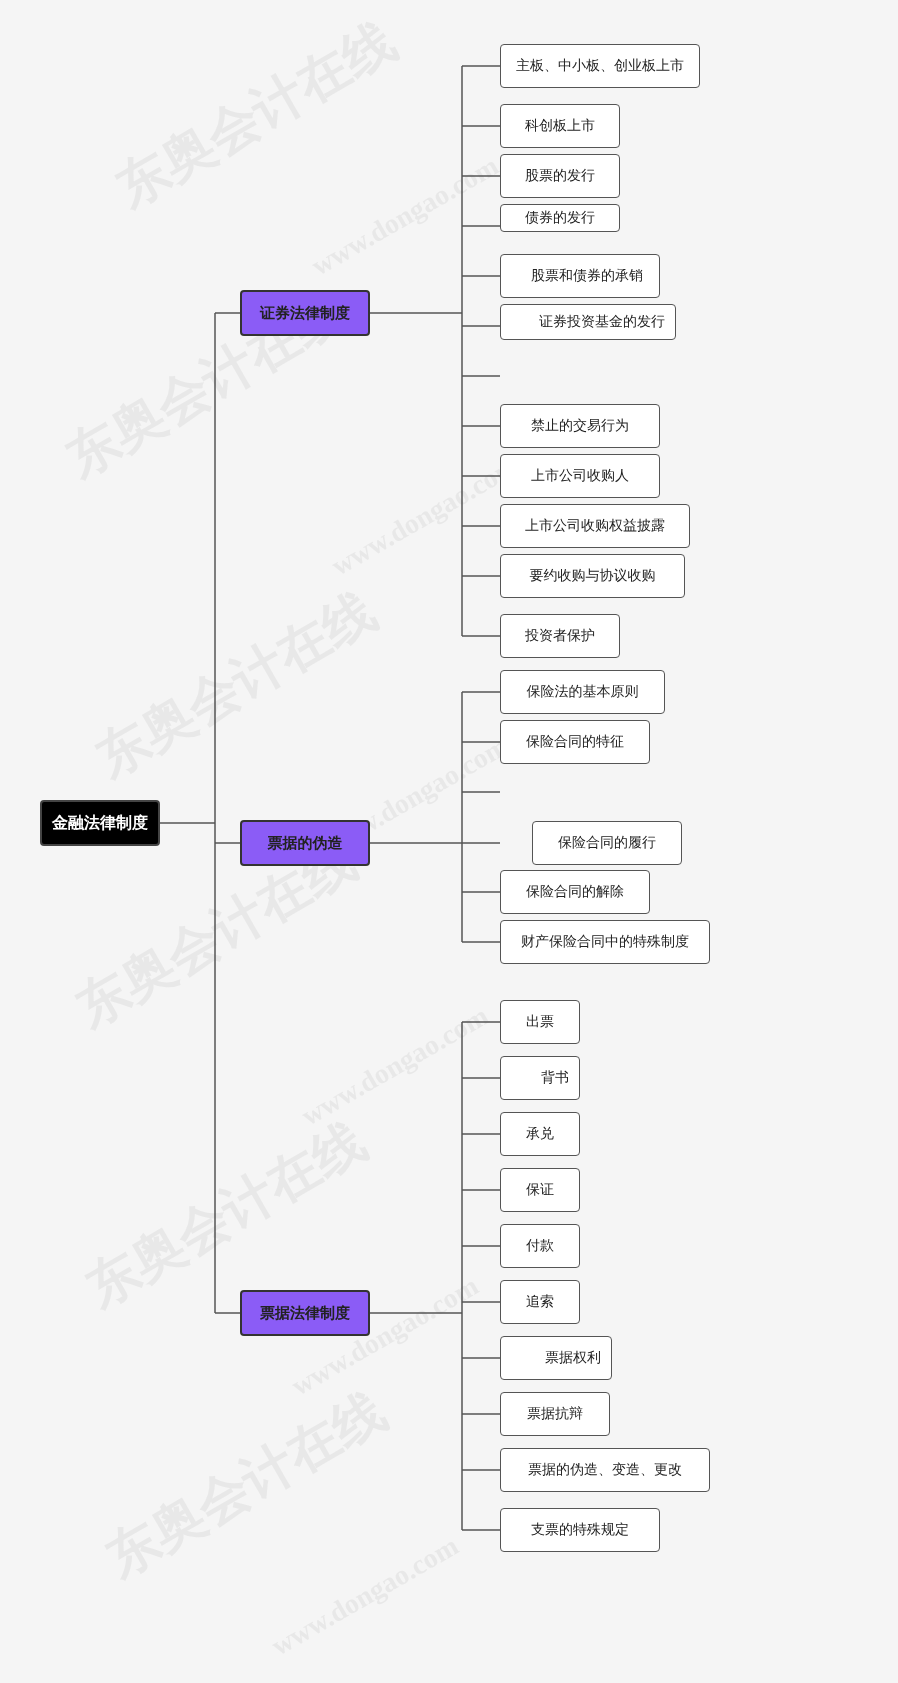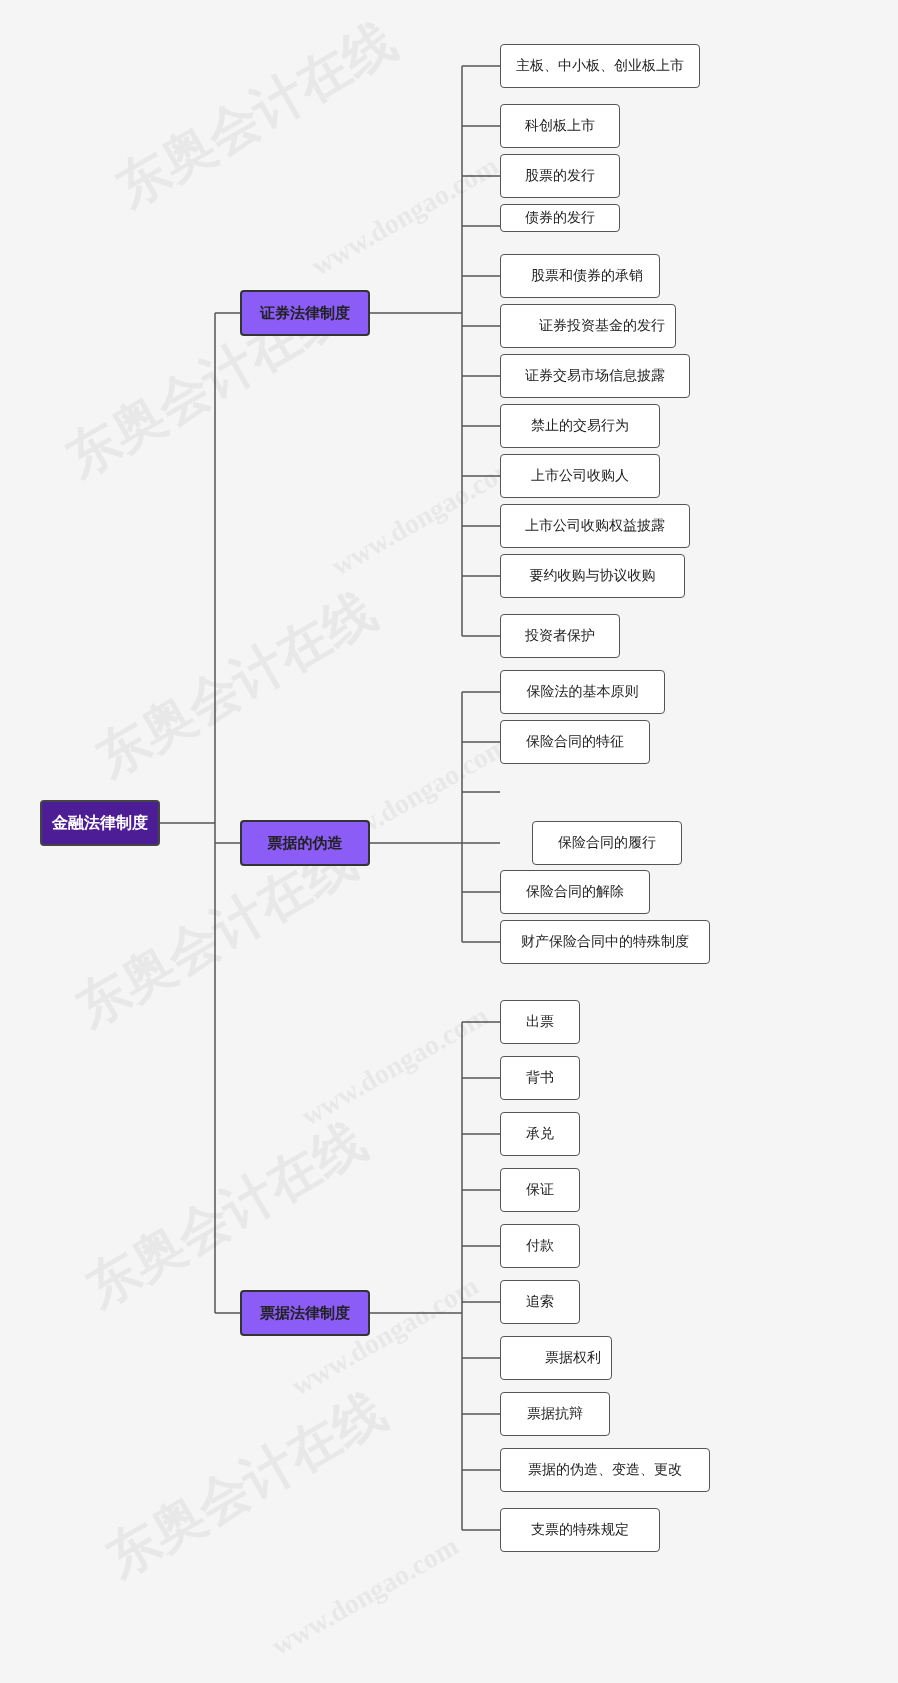--- a/index.html
+++ b/index.html
@@ -46,21 +46,21 @@
       align-items: center;
       justify-content: center;
       font-size: 15px;
       font-weight: normal;
       color: #222;
       white-space: nowrap;
       padding: 4px 10px;
     }
 
     .node-root {
-      background: #4c1d95;
+      background: #000000;
       color: #fff;
       border-radius: 4px;
       border: 2px solid #444;
       font-size: 16px;
       font-weight: bold;
     }
 
     .node-mid {
       border: 2px solid #333;
       border-radius: 4px;
@@ -182,25 +182,22 @@
     </div>
   <div class="node-box node-leaf" style="left:500px; top:154px; min-width:120px; height:44px;">
       <span>股票的发行</span>
     </div>
   <div class="node-box node-leaf" style="left:500px; top:204px; min-width:120px; height:28px;">
       <span>债券的发行</span>
     </div>
   <div class="node-box node-leaf" style="left:500px; top:254px; min-width:160px; height:44px;padding-left:24px;">
       <span>股票和债券的承销</span>
     </div>
-  <div class="node-box node-leaf" style="left:500px; top:304px; min-width:170px; height:44px;padding-left:38px;">
+  <div class="node-box node-leaf" style="left:500px; top:304px; min-width:170px; height:36px;padding-left:38px;">
       <span>证券投资基金的发行</span>
-    </div>
-  <div class="node-box node-leaf" style="left:500px; top:354px; min-width:190px; height:44px;">
-      <span>证券交易市场信息披露</span>
     </div>
   <div class="node-box node-leaf" style="left:500px; top:404px; min-width:160px; height:44px;">
       <span>禁止的交易行为</span>
     </div>
   <div class="node-box node-leaf" style="left:500px; top:454px; min-width:160px; height:44px;">
       <span>上市公司收购人</span>
     </div>
   <div class="node-box node-leaf" style="left:500px; top:504px; min-width:190px; height:44px;">
       <span>上市公司收购权益披露</span>
     </div>
@@ -223,21 +220,21 @@
   <div class="node-box node-leaf" style="left:500px; top:870px; min-width:150px; height:44px;">
       <span>保险合同的解除</span>
     </div>
   <div class="node-box node-leaf" style="left:500px; top:920px; min-width:210px; height:44px;">
       <span>财产保险合同中的特殊制度</span>
     </div>
 
   <div class="node-box node-leaf" style="left:500px; top:1000px; min-width:80px; height:44px;">
       <span>出票</span>
     </div>
-  <div class="node-box node-leaf" style="left:500px; top:1056px; min-width:80px; height:44px;">
+  <div class="node-box node-leaf" style="left:500px; top:1056px; min-width:80px; height:44px;justify-content:flex-end;">
       <span>背书</span>
     </div>
   <div class="node-box node-leaf" style="left:500px; top:1112px; min-width:80px; height:44px;">
       <span>承兑</span>
     </div>
   <div class="node-box node-leaf" style="left:500px; top:1168px; min-width:80px; height:44px;">
       <span>保证</span>
     </div>
   <div class="node-box node-leaf" style="left:500px; top:1224px; min-width:80px; height:44px;">
       <span>付款</span>

